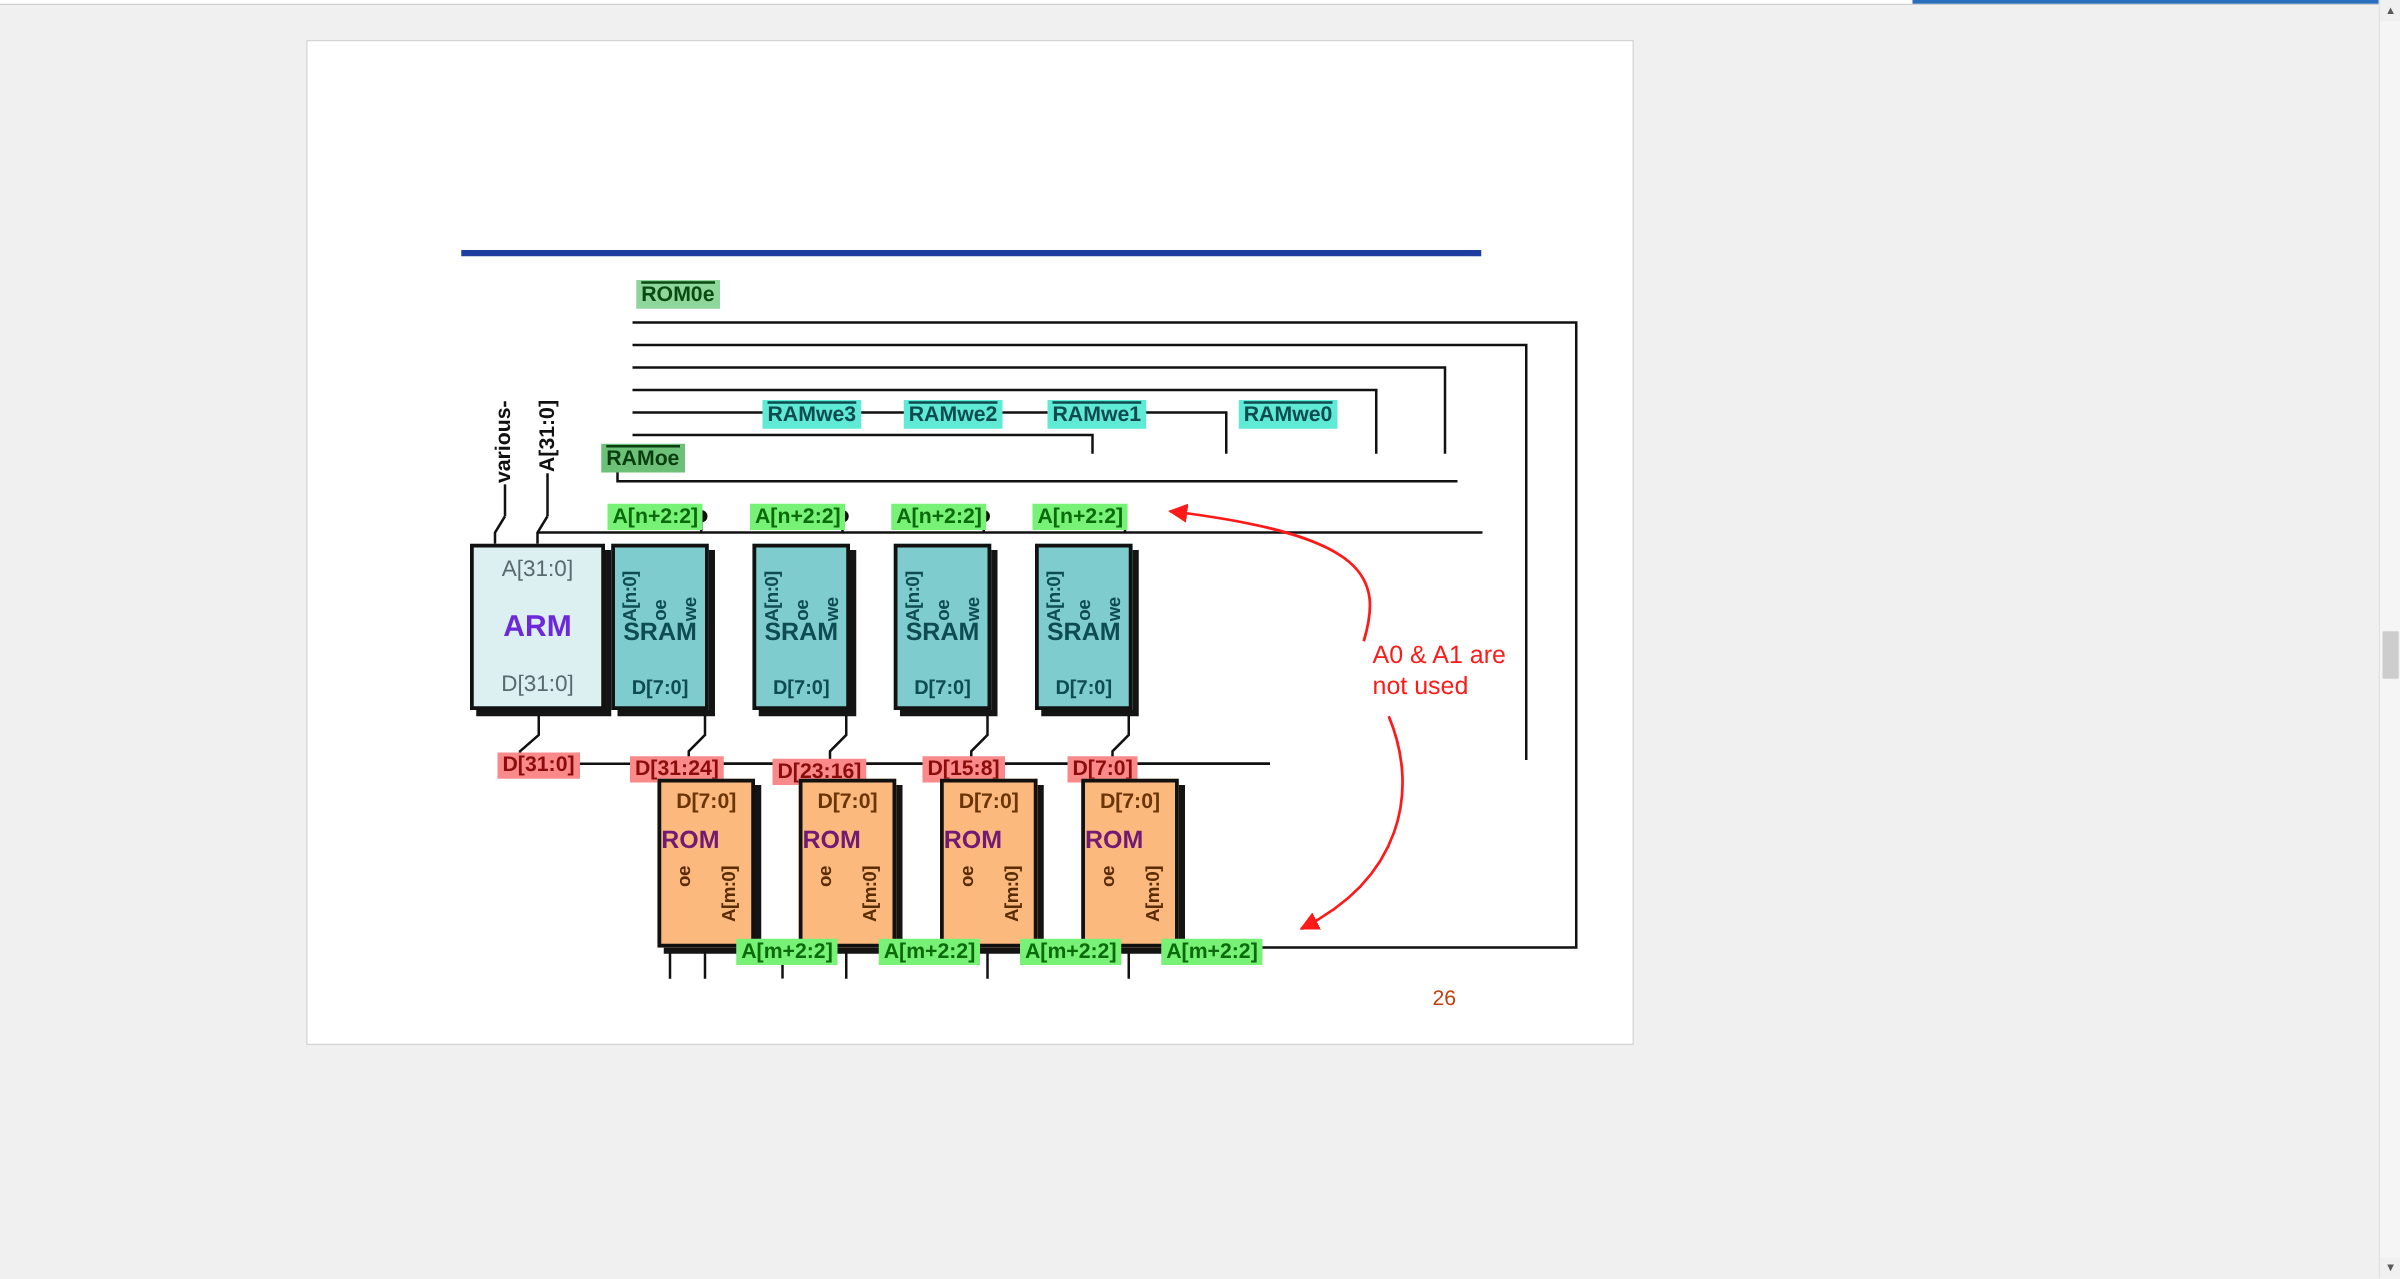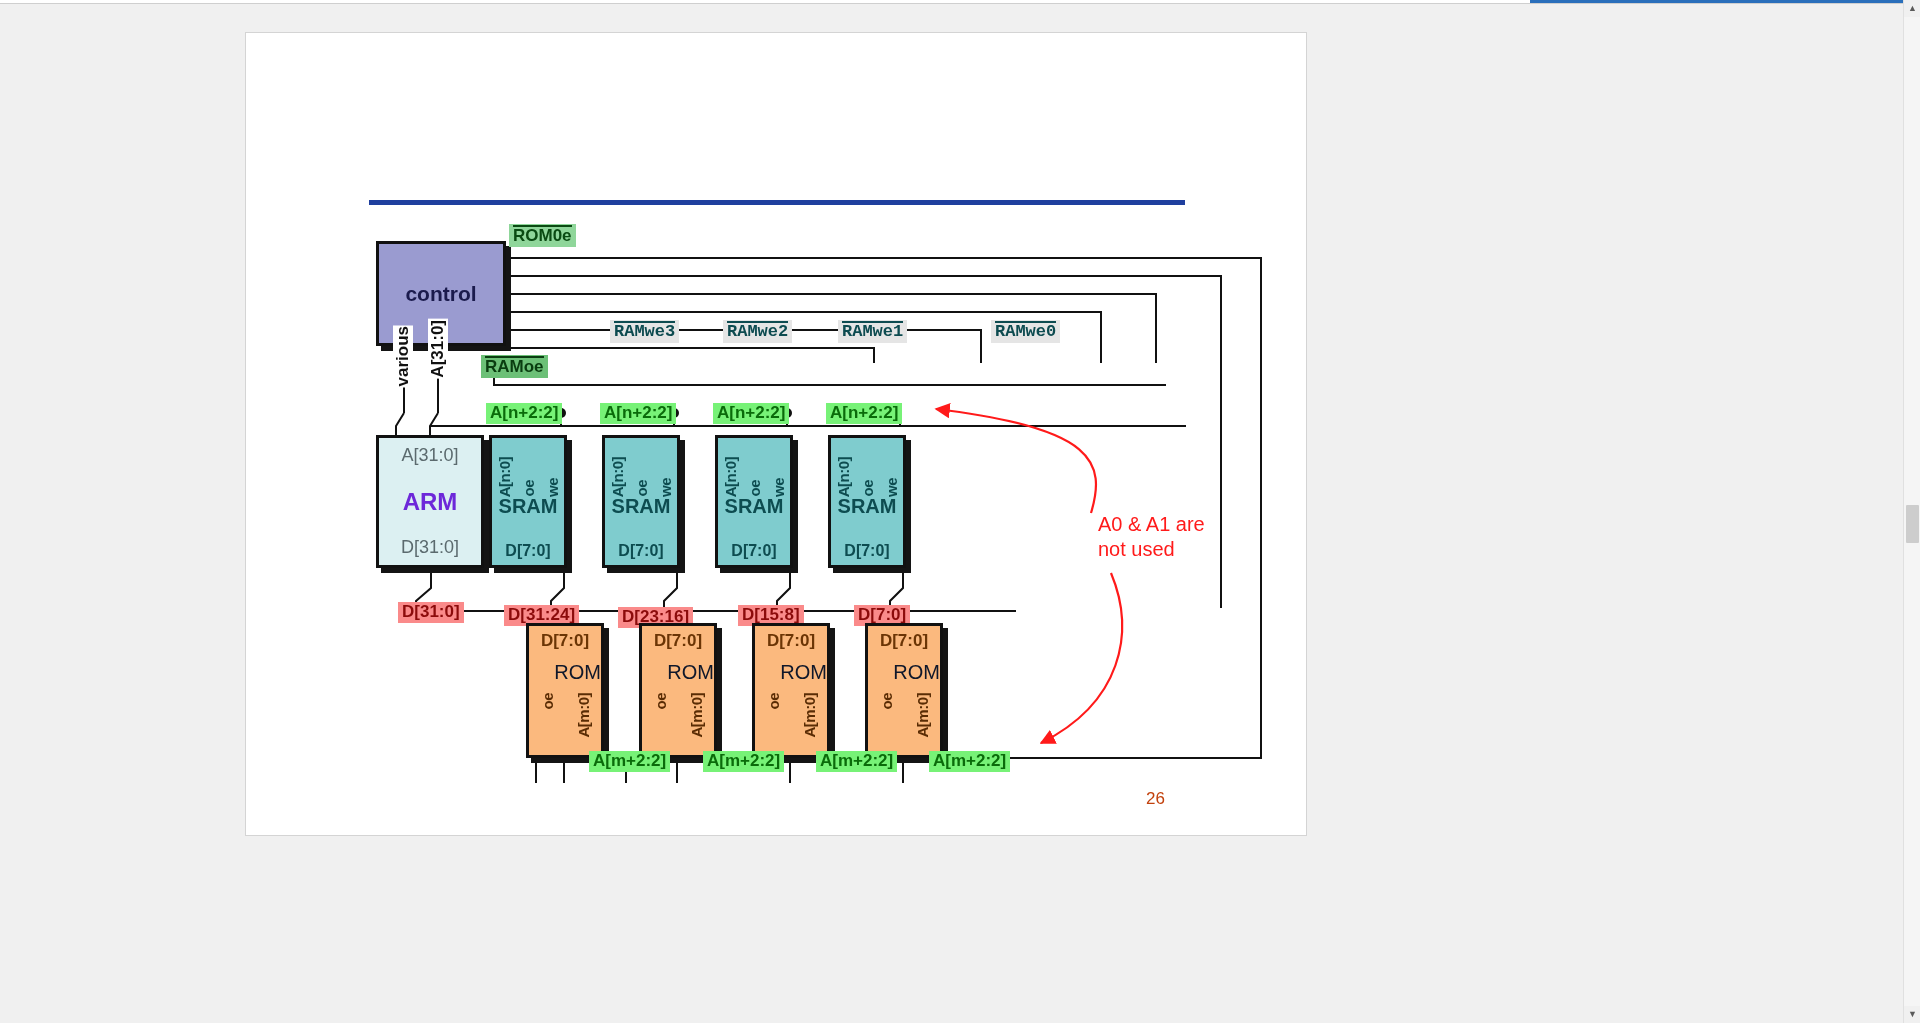--- a/index.html
+++ b/index.html
@@ -87,40 +87,40 @@
     display:flex; justify-content:space-around; align-items:flex-end;
   }
   .vpin {
     writing-mode:vertical-rl; transform:rotate(180deg);
     font-size:15px; font-weight:bold; color:#0d4c50;
     white-space:nowrap; letter-spacing:-0.5px;
   }
 
   .chip-rom { background:#fbb97e; }
   .chip-rom .pin-top { font-size:17px; font-weight:bold; color:#6b3505; margin-top:5px; }
-  .chip-rom .chip-name { font-size:20px; font-weight:normal; color:#0f172a; position:absolute; top:35px; left:0; width:100%; text-align:right; }
+  .chip-rom .chip-name { font-size:20px; font-weight:bold; color:#701a75; position:absolute; top:35px; left:0; width:100%; text-align:left; }
   .rom-pins {
     position:absolute; bottom:2px; left:0; width:100%; height:60px;
     display:flex; justify-content:space-around; align-items:flex-start;
   }
   .vpin-rom {
     writing-mode:vertical-rl; transform:rotate(180deg);
     font-size:15px; font-weight:bold; color:#5a2c04;
     white-space:nowrap; letter-spacing:-0.5px;
   }
 
   
   .tag {
     position:absolute; white-space:nowrap;
     font-size:17px; font-weight:bold; line-height:1.05;
     padding:1px 4px 2px 4px;
   }
   .tag-romoe  { background:#8fd69a; color:#0a4a12;text-align:center; }
   .tag-ramoe  { background:#6cc077; color:#0a3d10; }
-  .tag-ramwe  { background:#e5e5e5; color:#0d4b50;font-family:Liberation Mono, monospace; }
+  .tag-ramwe  { background:#5eead4; color:#0d4b50; }
   .tag-addr   { background:#77f277; color:#0a6b0a; }
   .tag-data   { background:#fa8a8a; color:#8c0b0b; }
   .ovl { border-top:2px solid currentColor; display:inline-block; padding-top:0px; }
 
   
   .rot-label {
     position:absolute;
     writing-mode:vertical-rl; transform:rotate(180deg);
     font-size:17px; font-weight:bold; color:#111;
     white-space:nowrap; background:#fff; padding:1px 0;
@@ -206,23 +206,20 @@
           <path d="M527 545 V578"></path>
           <path d="M160 578 H885"></path>
           <circle cx="278" cy="578" r="5" fill="#111" stroke="none"></circle>
           <circle cx="392" cy="578" r="5" fill="#111" stroke="none"></circle>
           <circle cx="505" cy="578" r="5" fill="#111" stroke="none"></circle>
 
           <path d="M160 578 V545"></path>
         </g>
       </svg>
 
-      <div class="chip chip-ctrl" style="left:0px; top:28px; width:130px; height:105px;">
-        <span class="chip-name">control</span>
-      </div>
 
       <span class="rot-label" style="left:17px; top:112px;">various</span>
       <span class="rot-label" style="left:52px; top:106px;">A[31:0]</span>
 
       <span class="tag tag-romoe" style="left:133px; top:11px;">
         <span class="ovl">ROM0e</span>
       </span>
       <span class="tag tag-ramoe" style="left:105px; top:142px;">
         <span class="ovl">RAMoe</span>
       </span>

